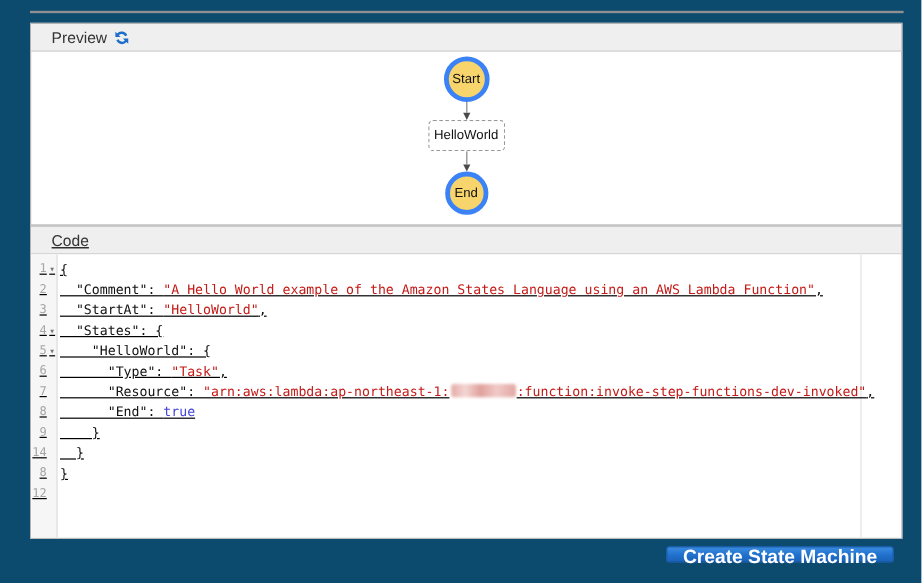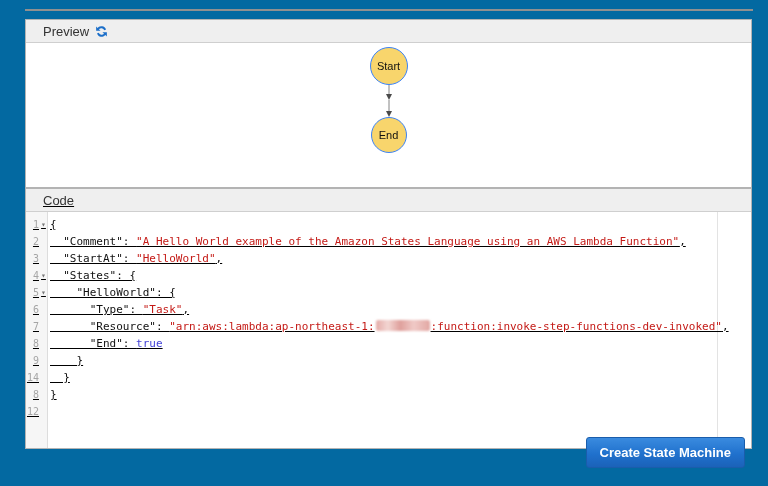--- a/index.html
+++ b/index.html
@@ -1,33 +1,33 @@
 <!DOCTYPE html>
 <html><head>
 <meta charset="utf-8">
 <style>
   * { box-sizing: border-box; margin: 0; padding: 0; }
   html,body { width:768px; height:486px; background:#fff; overflow:hidden;
               font-family:"Liberation Sans", sans-serif; }
-  #page { position:relative; width:768px; height:486px; background:#0369a1;padding-left:48px; }
+  #page { position:relative; width:768px; height:486px; background:#0c4a6e;padding-left:48px; }
 
   .top-divider { position:absolute; top:9px; left:25px; width:728px; height:2px; background:#909090; }
 
   .panel { position:absolute; left:25px; width:727px; border:1px solid #b3b3b3; background:#fff; }
   .panel-header { height:23px; background:#efefef; border-bottom:1px solid #cfcfcf;
                   display:flex; align-items:center; padding-left:17px;
                   font-size:13px; color:#333; }
   .panel-header .title { margin-right:6px; }
 
   #preview-panel { top:19px; height:169px; }
   #preview-body  { position:relative; height:144px; display:flex; flex-direction:column;
                    align-items:center; padding-top:4px; }
 
   .node-circle { width:38px; height:38px; border-radius:50%; background:#f8d56c;
-                 border:1px solid #3b82f6; display:flex; align-items:center; justify-content:center;
+                 border:4px solid #3b82f6; display:flex; align-items:center; justify-content:center;
                  font-size:11px; color:#111; flex:none; }
   .node-circle.end { width:36px; height:36px; }
   .node-task { width:64px; height:26px; background:#fff; border:1px dashed #999; border-radius:4px;
                display:flex; align-items:center; justify-content:center;
                font-size:11px; color:#111; flex:none; }
   .edge { flex:none; }
 
   #code-panel { top:188px; height:261px;text-decoration:underline; }
   #code-editor { position:relative; height:236px; background:#fff; overflow:hidden;
                  font-family:"DejaVu Sans Mono","Liberation Mono",monospace; font-size:11px; }
@@ -41,24 +41,24 @@
   .fold { flex:none; width:9px; text-align:center; font-size:8px; color:#777; line-height:17px; cursor:pointer; }
   .code-line { flex:none; padding-left:2px; color:#111; }
   .tok-p { color:#111; }
   .tok-s { color:#c41a16; }
   .tok-b { color:#4444d8; }
   .redacted { display:inline-block; width:54px; height:11px; vertical-align:baseline;
               border-radius:2px; margin:0 1px -1px 1px;
               background:linear-gradient(90deg,#e4aba7,#f3d6d3 22%,#dfa09c 45%,#f0cac7 70%,#e2a7a3);
               filter:blur(1.3px); }
 
-  #create-btn { position:absolute; top:437px; right:23px; height:31px; padding:0 13px;
+  #create-btn { position:absolute; top:455px; right:23px; height:14px; padding:0 13px;
                 background:linear-gradient(#3a8bdf,#2071cd 55%,#1b62b9);
                 border:1px solid #1a5dab; border-radius:3px;
-                color:#fff; font-size:13px; font-weight:bold; cursor:pointer;
+                color:#fff; font-size:16px; font-weight:bold; cursor:pointer;
                 font-family:"Liberation Sans",sans-serif; }
 
   .refresh-svg { width:13px; height:13px; display:block; }
   .arrow-svg { display:block; }
 </style>
 </head>
 <body>
 
 <div id="page">
 
@@ -75,20 +75,23 @@
       </span>
     </div>
     <div id="preview-body">
       <div class="node-circle">
         <span>Start</span>
       </div>
       <svg class="arrow-svg edge" width="10" height="15">
         <line x1="5" y1="0" x2="5" y2="9" stroke="#848484" stroke-width="1"></line>
         <polygon points="2,9 8,9 5,15" fill="#4a4a4a"></polygon>
       </svg>
+      <div class="node-task">
+        <span>HelloWorld</span>
+      </div>
       <svg class="arrow-svg edge" width="10" height="17">
         <line x1="5" y1="0" x2="5" y2="11" stroke="#848484" stroke-width="1"></line>
         <polygon points="2,11 8,11 5,17" fill="#4a4a4a"></polygon>
       </svg>
       <div class="node-circle end">
         <span>End</span>
       </div>
     </div>
   </div>
 

